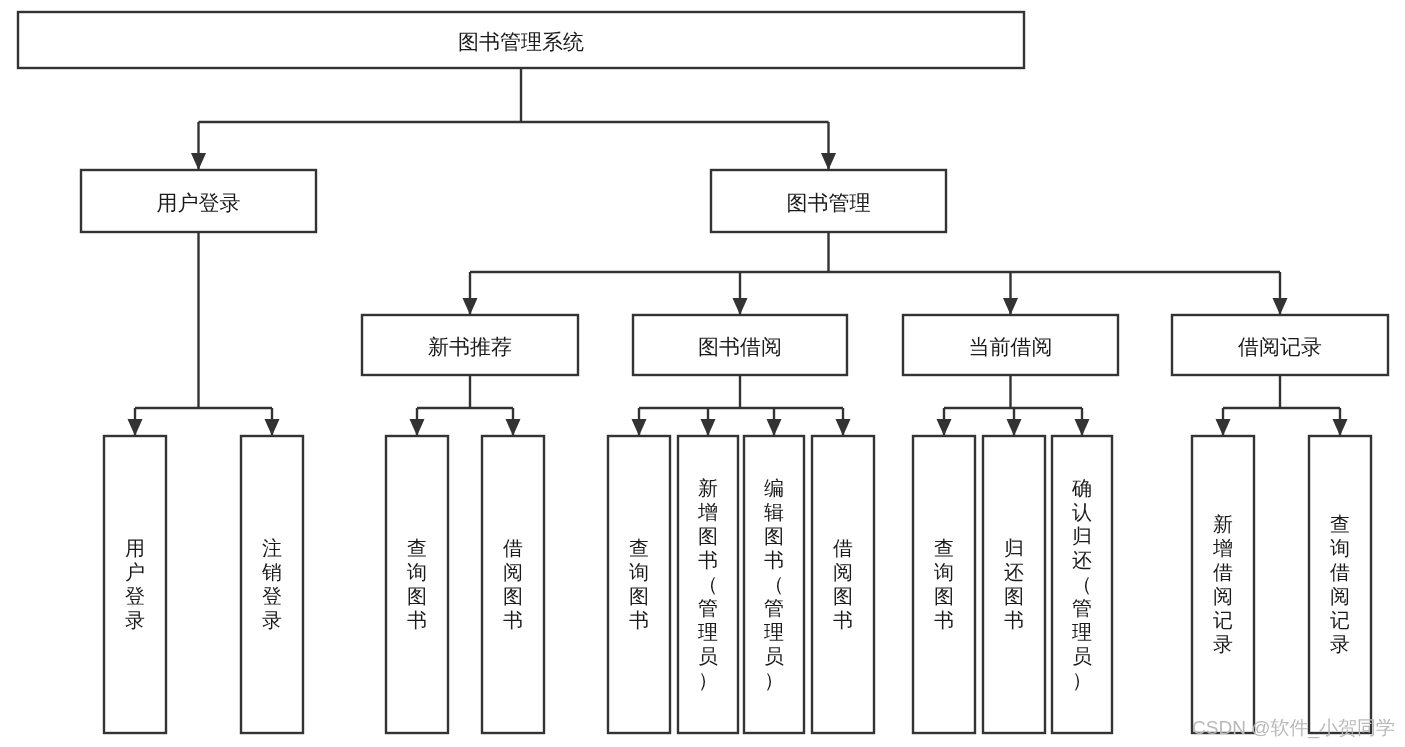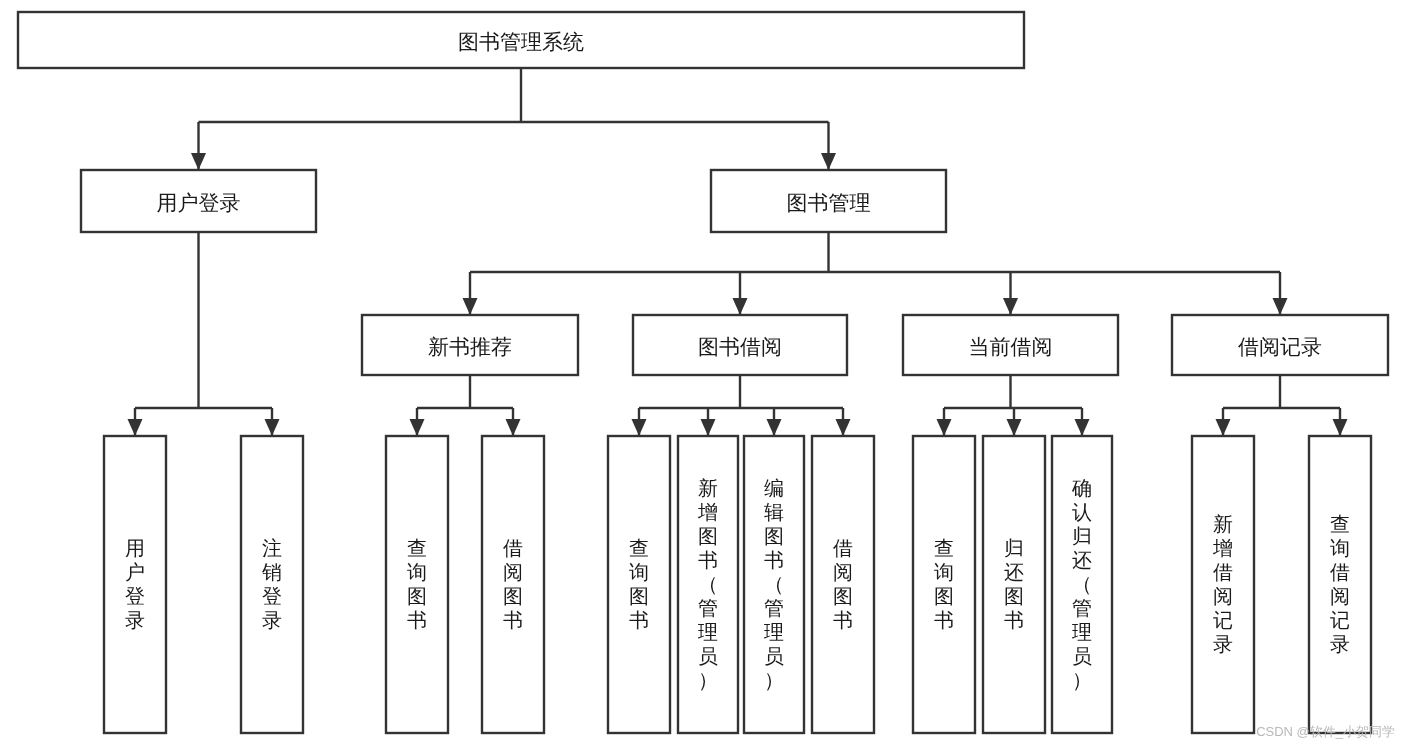--- a/index.html
+++ b/index.html
@@ -52,21 +52,21 @@
     font-family: "Liberation Sans", "DejaVu Sans", sans-serif;
     font-size: 20px;
     fill: #1a1a1a;
     text-anchor: middle;
   }
   .watermark-text {
     position: absolute;
     right: 10px;
     bottom: 6px;
     font-family: "Liberation Sans", "DejaVu Sans", sans-serif;
-    font-size: 13px;
+    font-size: 19px;
     color: #b9b9b9;
     white-space: nowrap;
     user-select: none;
   }
 </style>
 </head>
 <body>
 
 <div id="diagram-root">
   <svg id="diagram-svg" viewBox="0 0 1405 747">

